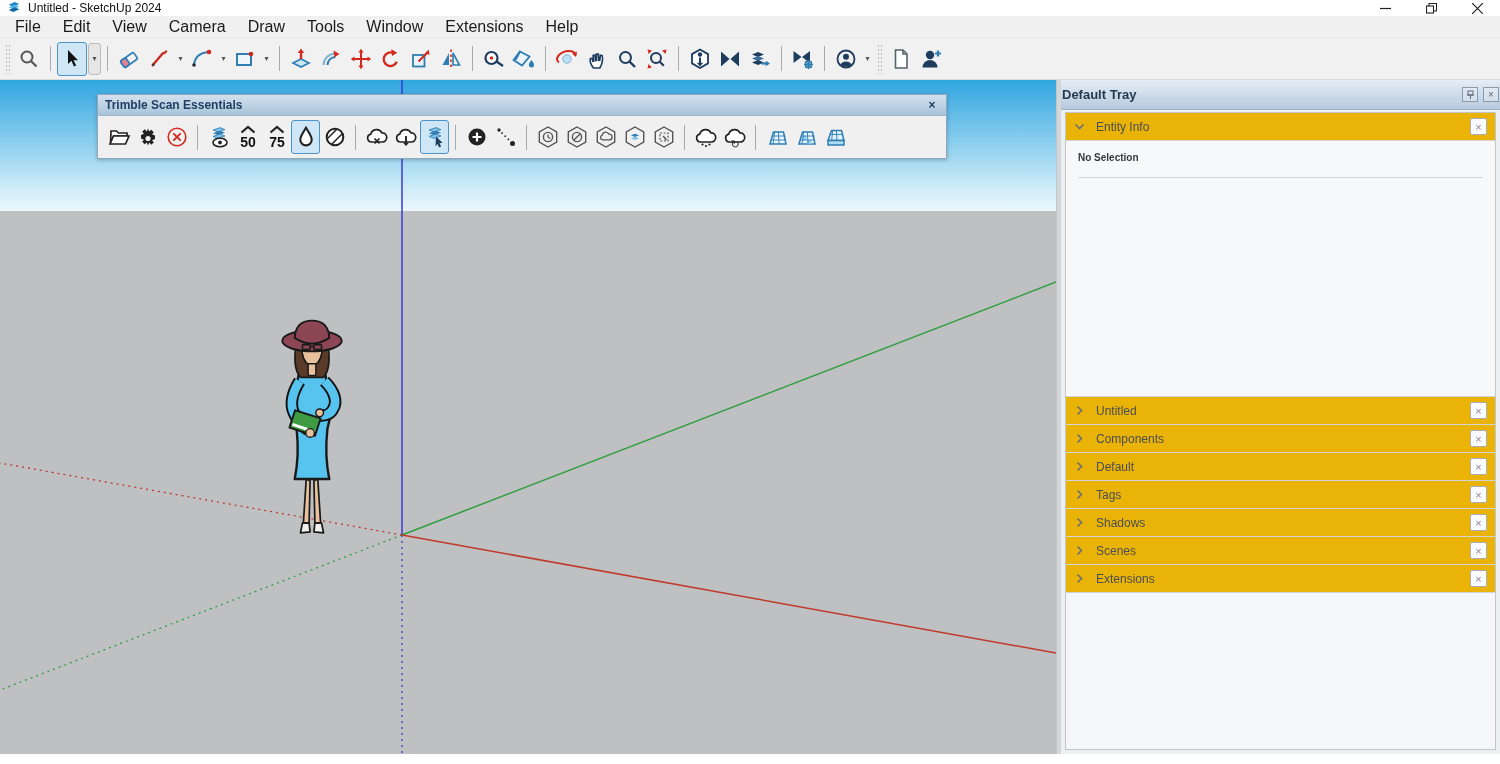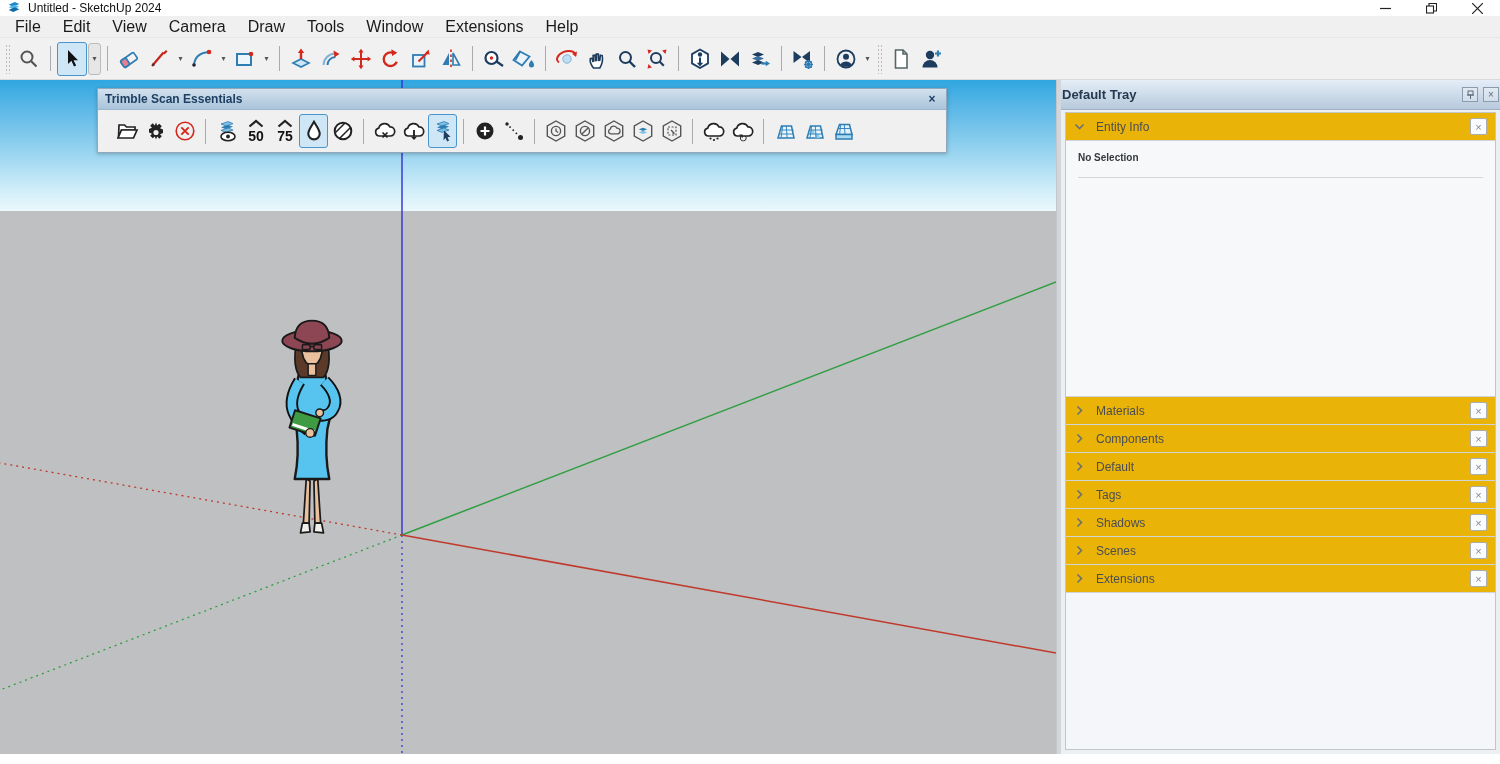--- a/index.html
+++ b/index.html
@@ -19,25 +19,25 @@
   .tsep { width:1px; height:25px; background:#a7abb0; margin:0 6px; }
   .ddcaret { width:13px; height:34px; display:flex; align-items:center; justify-content:center; font-size:8px; color:#555; }
   .ddcaret.boxed { background:#e6e6e7; border:1px solid #bcbcbc; border-radius:3px; height:32px; margin-left:1px; }
   .main { position:relative; height:674px; display:flex; }
   .viewport { position:relative; width:1056px; height:100%; overflow:hidden; }
   .sky { position:absolute; left:0; top:0; right:0; height:131px;
          background:linear-gradient(180deg,#2fa7e0 0%,#55b5e6 18%,#98d4f0 55%,#cdecf8 82%,#ecf8fd 100%); }
   .ground { position:absolute; left:0; top:131px; right:0; bottom:0; background:#bec0c2; }
   .axes { position:absolute; left:0; top:0; }
   .figure { position:absolute; left:262px; top:232px; }
-  .trimble { position:absolute; left:97px; top:8px; width:850px; border:1px solid #8fa8bc; background:#f0f0f0; box-shadow:0 1px 4px rgba(0,0,0,.25); }
+  .trimble { position:absolute; left:97px; top:14px; width:850px; border:1px solid #8fa8bc; background:#f0f0f0; box-shadow:0 1px 4px rgba(0,0,0,.25); }
   .trimble-title { height:21px; background:linear-gradient(#d3e1ee,#a9c4da); display:flex; align-items:center; padding:0 7px; border-bottom:1px solid #9db7cc; }
   .trimble-title span { font-size:12px; font-weight:bold; color:#1e3f63; }
   .trimble-close { margin-left:auto; font-size:12px; color:#333; width:14px; text-align:center; }
-  .trimble-body { height:42px; display:flex; align-items:center; padding:0 14px; }
+  .trimble-body { height:42px; display:flex; align-items:center; padding:0 6px; }
   .trimble-body .tbtn { width:29px; }
   .divider { width:5px; background:#d4d7da; border-left:1px solid #c2c5c9; }
   .tray { flex:1; background:#edf0f3; display:flex; flex-direction:column; }
   .tray-header { height:30px; background:linear-gradient(#e5eef7,#b7c9dc); display:flex; align-items:center; padding:0 1px; border-bottom:1px solid #9fb2c6; }
   .tray-title { font-size:13px; font-weight:bold; color:#253a50; }
   .tray-hbtns { margin-left:auto; display:flex; gap:5px; }
   .tray-hbtn { width:16px; height:15px; border:1px solid #8b9bae; display:flex; align-items:center; justify-content:center; color:#5b6b7d; font-size:10px; background:rgba(255,255,255,.25); }
   .tray-body { flex:1; margin:2px 4px 4px; background:#f4f6f9; border:1px solid #c2c6cb; display:flex; flex-direction:column; overflow:hidden; }
   .panel-header { height:28px; min-height:28px; background:#eab308; border-bottom:1px solid #d0d3d7; display:flex; align-items:center; padding:0 8px; }
   .panel-header .chev { width:14px; color:#6b6f74; font-size:11px; margin-right:8px; display:flex; }
@@ -519,21 +519,21 @@
         <div class="entity-content">
           <div class="no-selection">No Selection</div>
           <hr class="entity-rule">
         </div>
         <div class="panel-header">
           <span class="chev">
             <svg width="11" height="11" viewBox="0 0 11 11" fill="none" stroke="#6b6f74" stroke-width="1.6">
               <path d="M3.5 1.5L7.5 5.5L3.5 9.5"></path>
             </svg>
           </span>
-          <span class="panel-label">Materials</span>
+          <span class="panel-label">Untitled</span>
           <span class="panel-x">×</span>
         </div>
         <div class="panel-header">
           <span class="chev">
             <svg width="11" height="11" viewBox="0 0 11 11" fill="none" stroke="#6b6f74" stroke-width="1.6">
               <path d="M3.5 1.5L7.5 5.5L3.5 9.5"></path>
             </svg>
           </span>
           <span class="panel-label">Components</span>
           <span class="panel-x">×</span>

